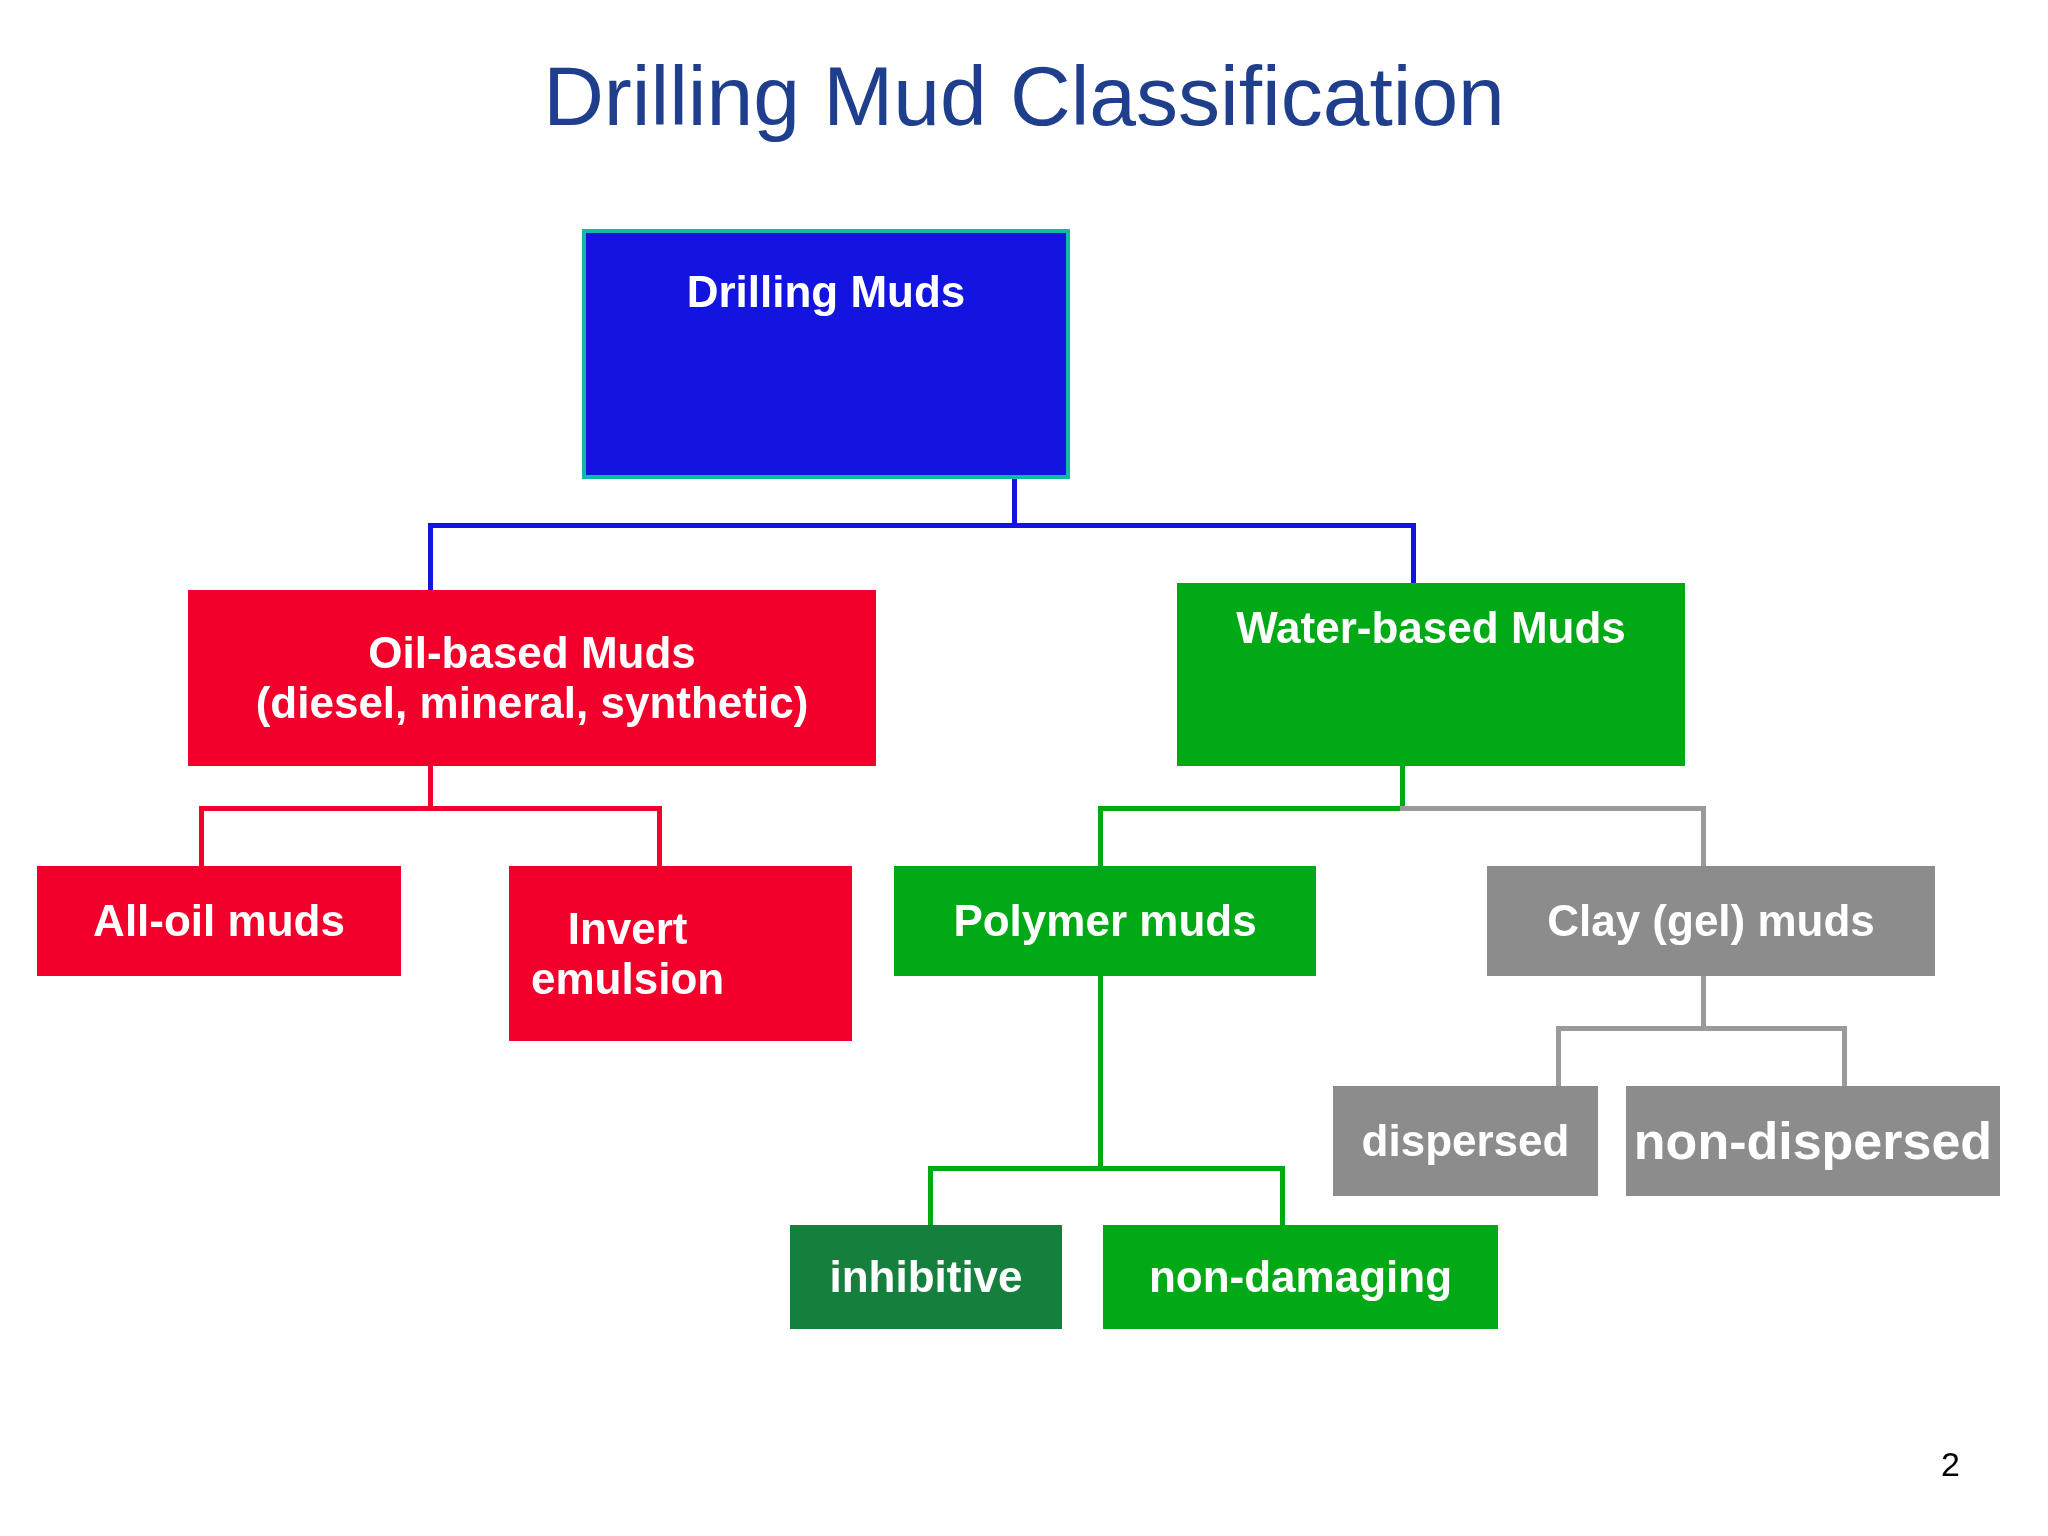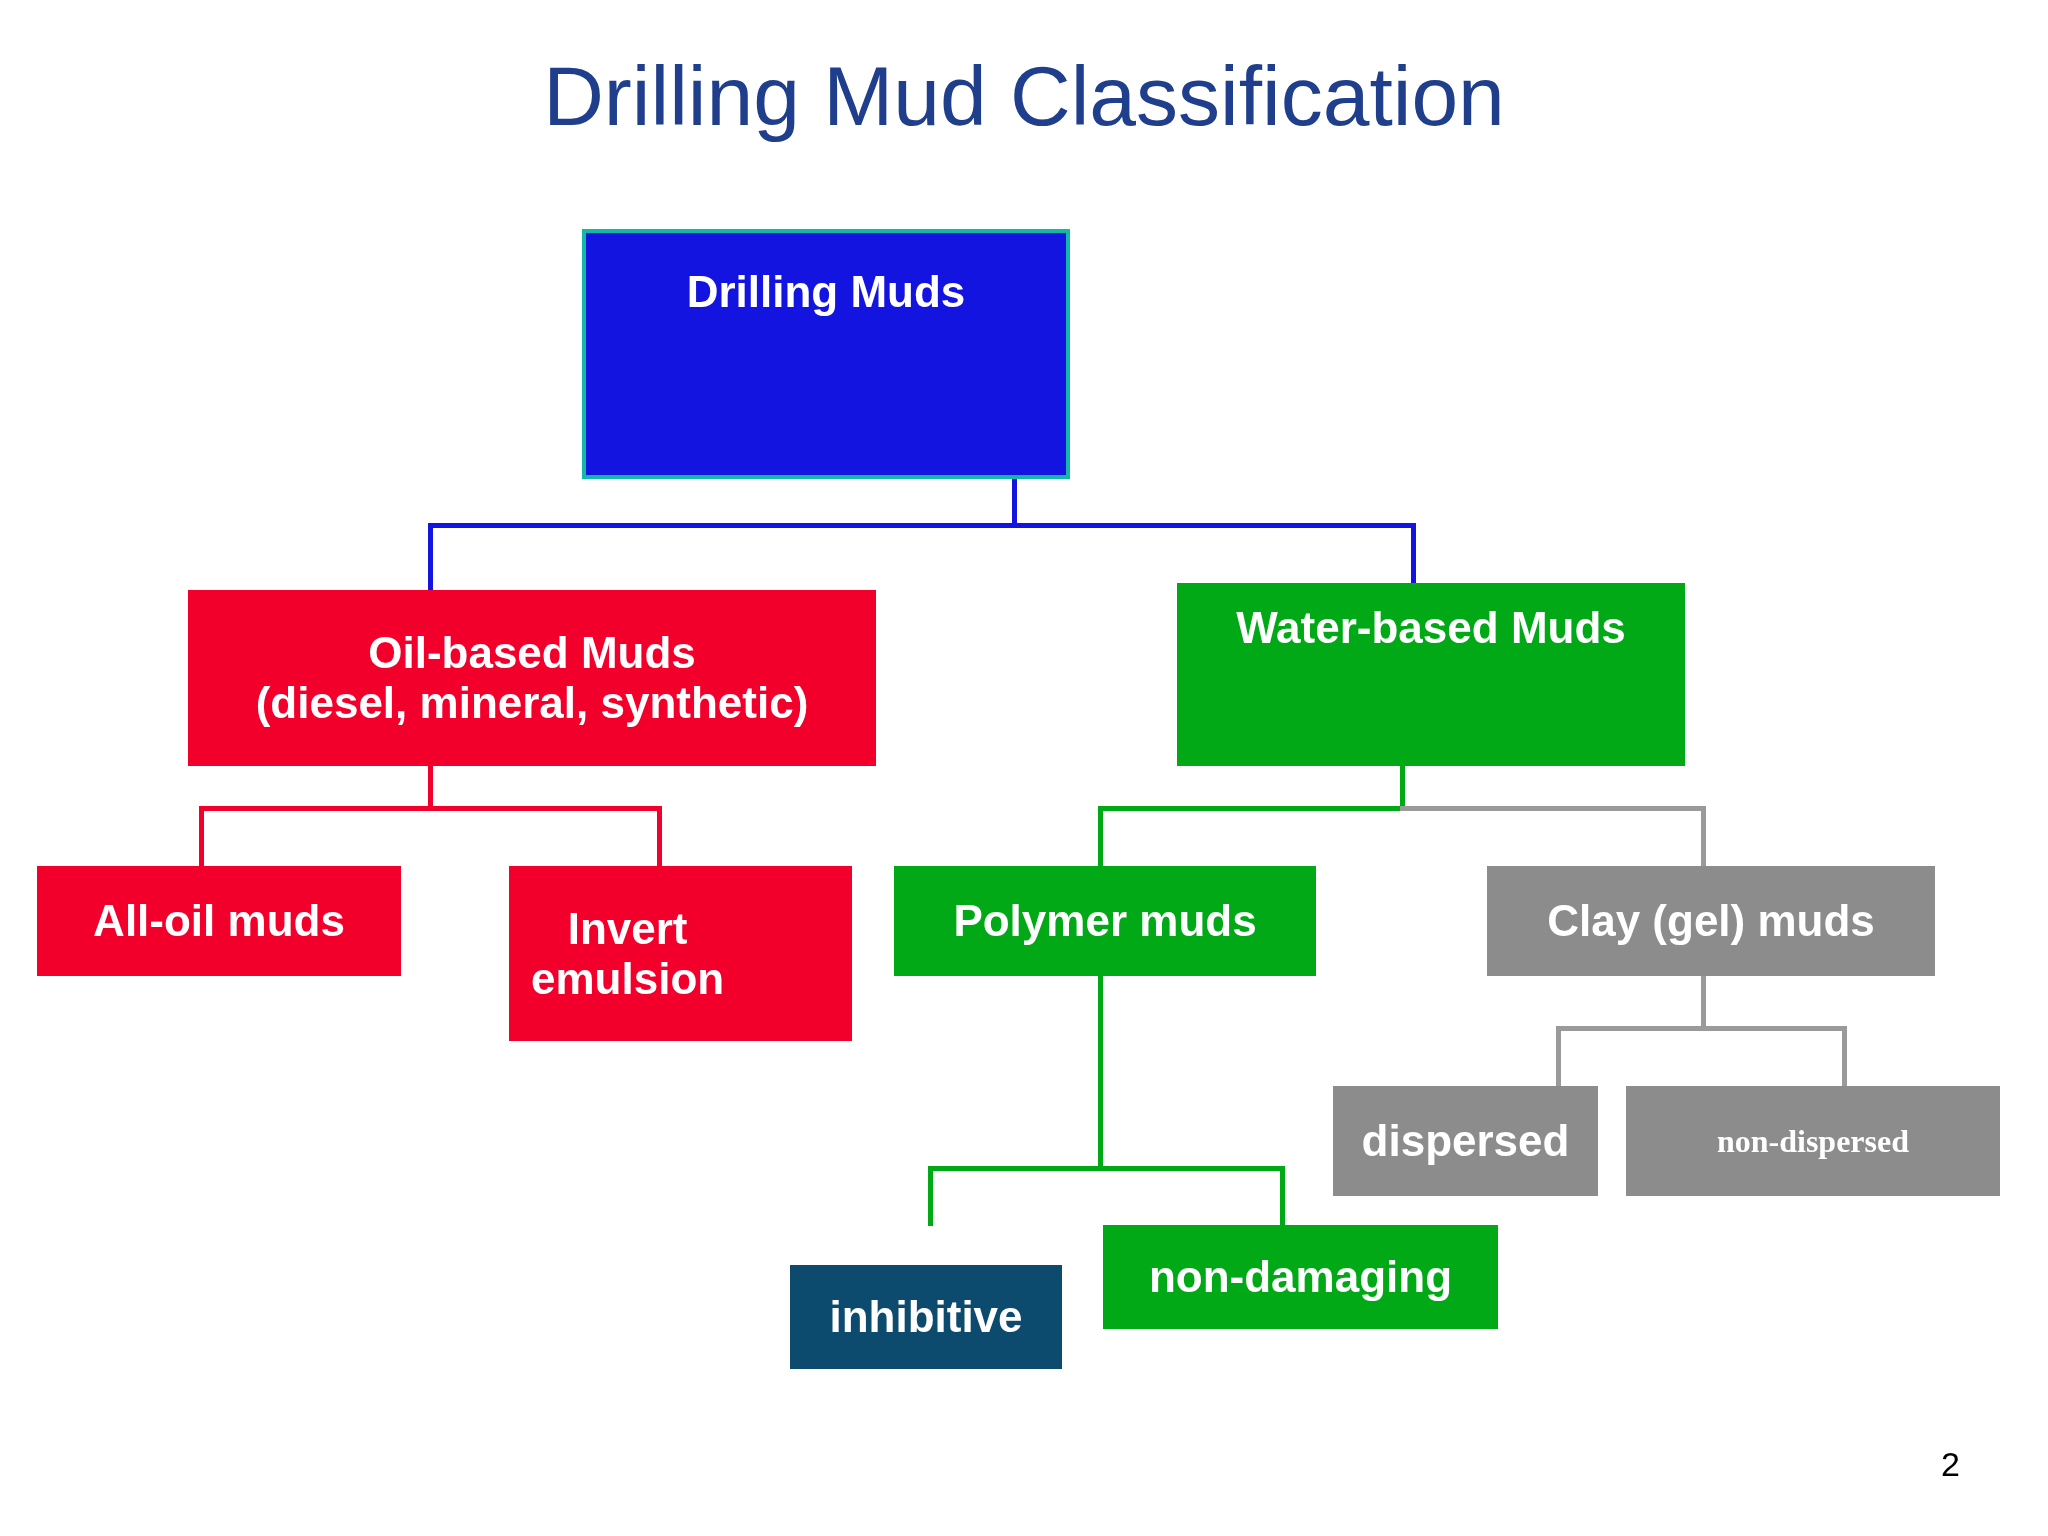--- a/index.html
+++ b/index.html
@@ -92,23 +92,23 @@
   <div class="box" style="left:37px;top:866px;width:364px;height:110px;background:#F2002B;font-size:44px;">All-oil  muds</div>
 
   <div class="box" style="left:509px;top:866px;width:343px;height:175px;background:#F2002B;
               font-size:44px;justify-content:flex-start;padding-left:22px;text-align:center;">Invert
 emulsion</div>
 
   <div class="box" style="left:894px;top:866px;width:422px;height:110px;background:#00A915;font-size:44px;">Polymer muds</div>
 
   <div class="box" style="left:1487px;top:866px;width:448px;height:110px;background:#8C8C8C;font-size:44px;">Clay (gel) muds</div>
 
-  <div class="box" style="left:790px;top:1225px;width:272px;height:104px;background:#0c4a6e;font-size:44px;margin-top:40px;">inhibitive</div>
+  <div class="box" style="left:790px;top:1225px;width:272px;height:104px;background:#15803d;font-size:44px;">inhibitive</div>
 
   <div class="box" style="left:1103px;top:1225px;width:395px;height:104px;background:#00A915;font-size:44px;">non-damaging</div>
 
   <div class="box" style="left:1333px;top:1086px;width:265px;height:110px;background:#8C8C8C;font-size:44px;">dispersed</div>
 
-  <div class="box" style="left:1626px;top:1086px;width:374px;height:110px;background:#8C8C8C;font-size:32px;font-family:Liberation Serif, serif;">non-dispersed</div>
+  <div class="box" style="left:1626px;top:1086px;width:374px;height:110px;background:#8C8C8C;font-size:52px;">non-dispersed</div>
 
   <div class="pagenum">2</div>
 
 </div>
 
 </body></html>

